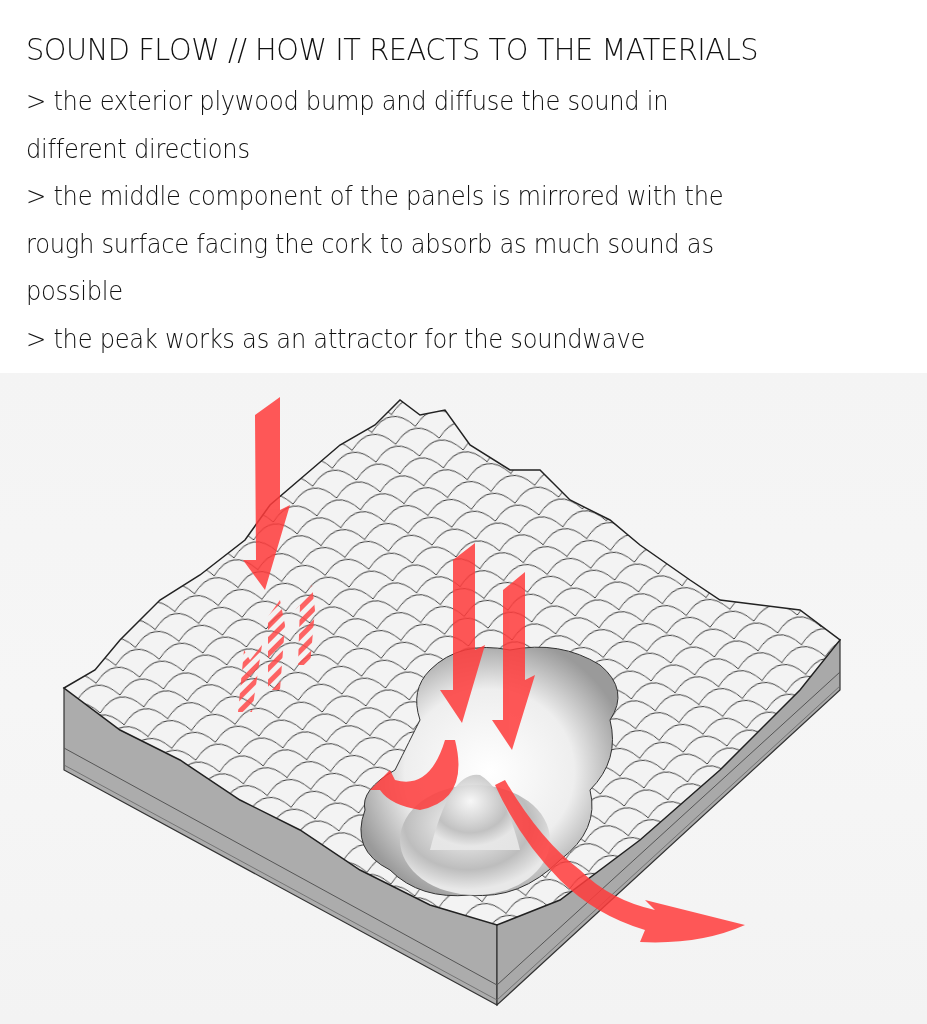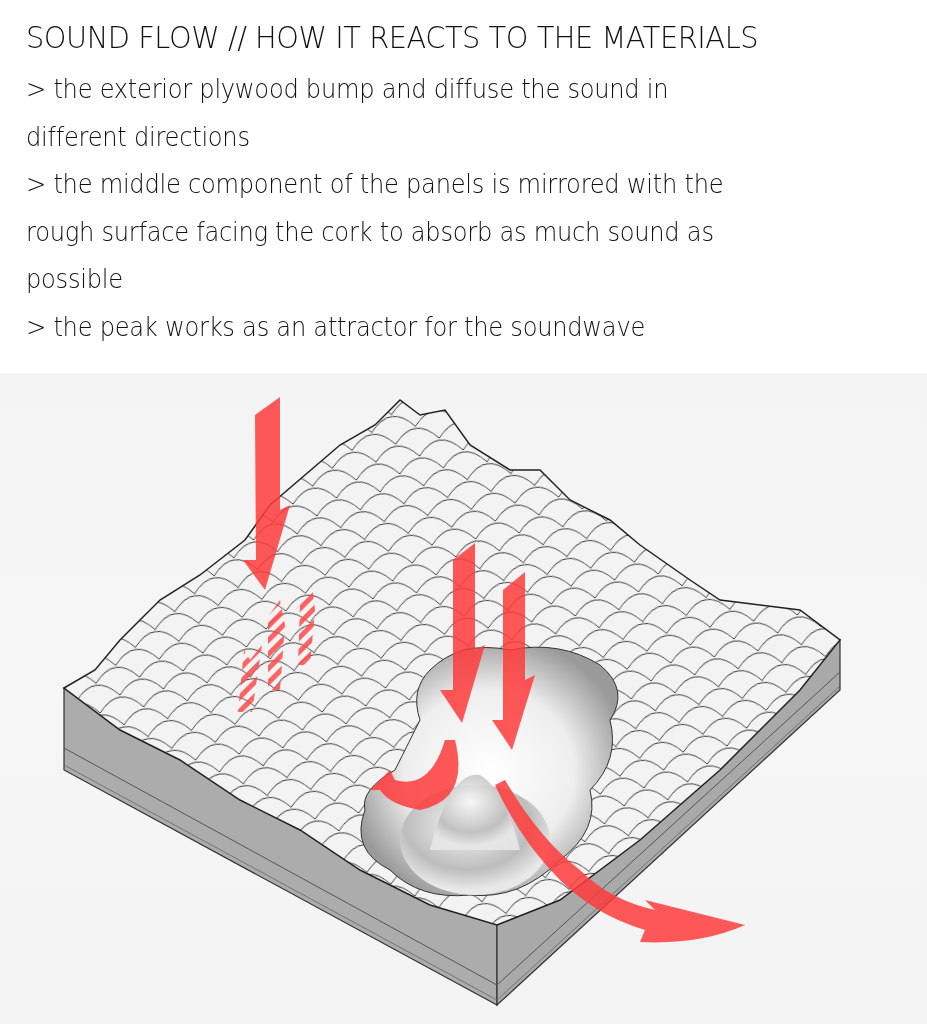--- a/index.html
+++ b/index.html
@@ -4,21 +4,21 @@
 <style>
   html, body { margin: 0; padding: 0; }
   body {
     width: 927px; height: 1024px; overflow: hidden;
     background: #ffffff;
     font-family: "DejaVu Sans", sans-serif;
     color: #111;
     position: relative;
   }
   .header {
-    position: absolute; left: 0; top: 0; width: 738px; height: 373px;
+    position: absolute; left: 0; top: 12px; width: 738px; height: 373px;
     background: #ffffff;
   }
   .title {
     position: absolute; left: 26px; top: 17px;
     font-size: 31px; font-weight: 300; letter-spacing: -0.5px;
     line-height: 40px; white-space: nowrap;
     transform: scaleX(0.93); transform-origin: left top;
   }
   .body-text {
     position: absolute; left: 26px; top: 66px; width: 880px;

